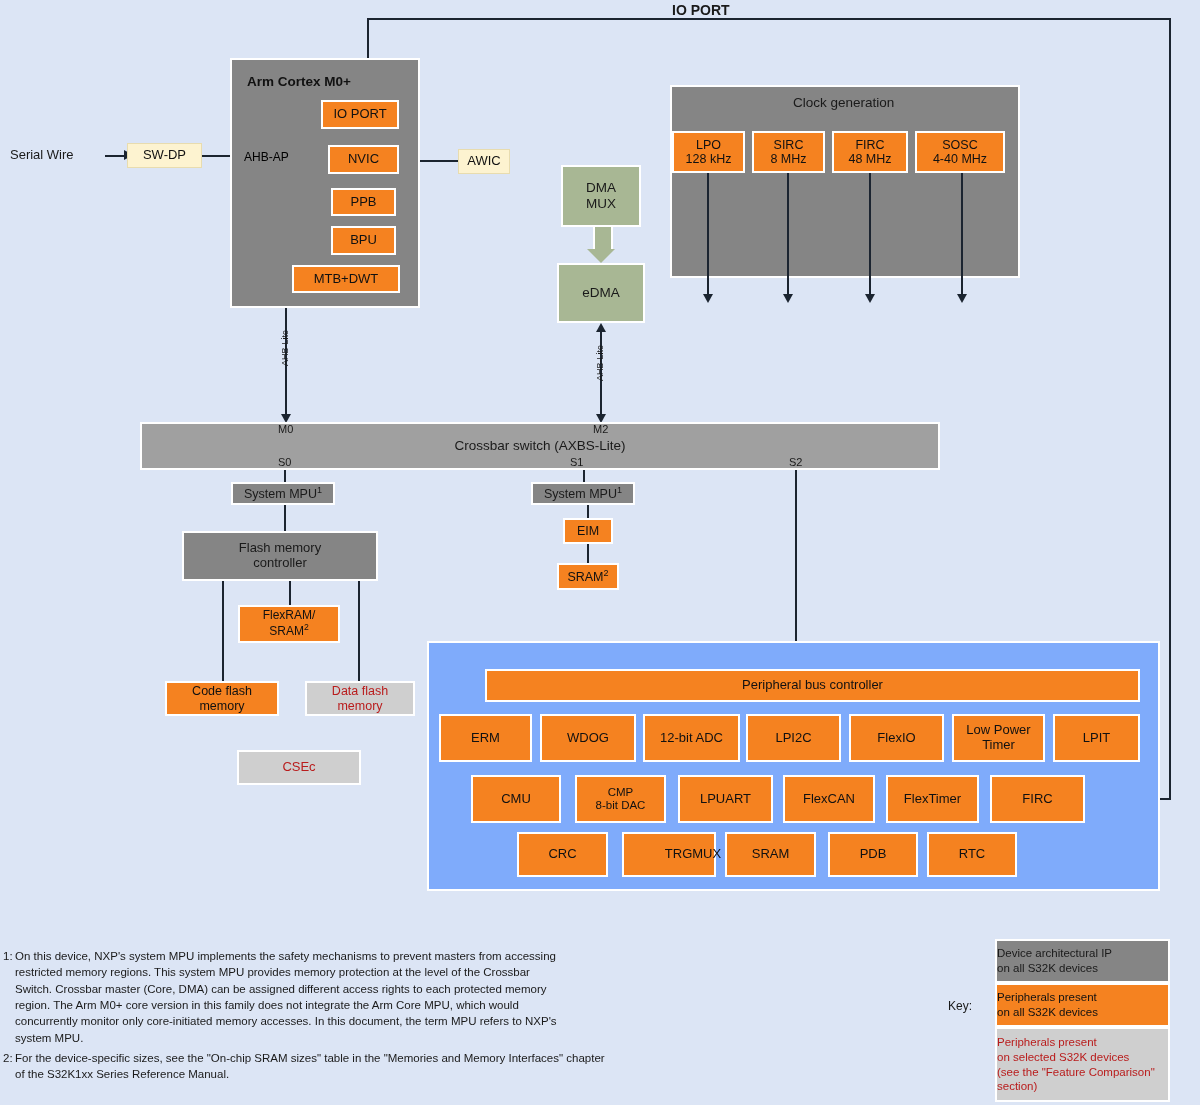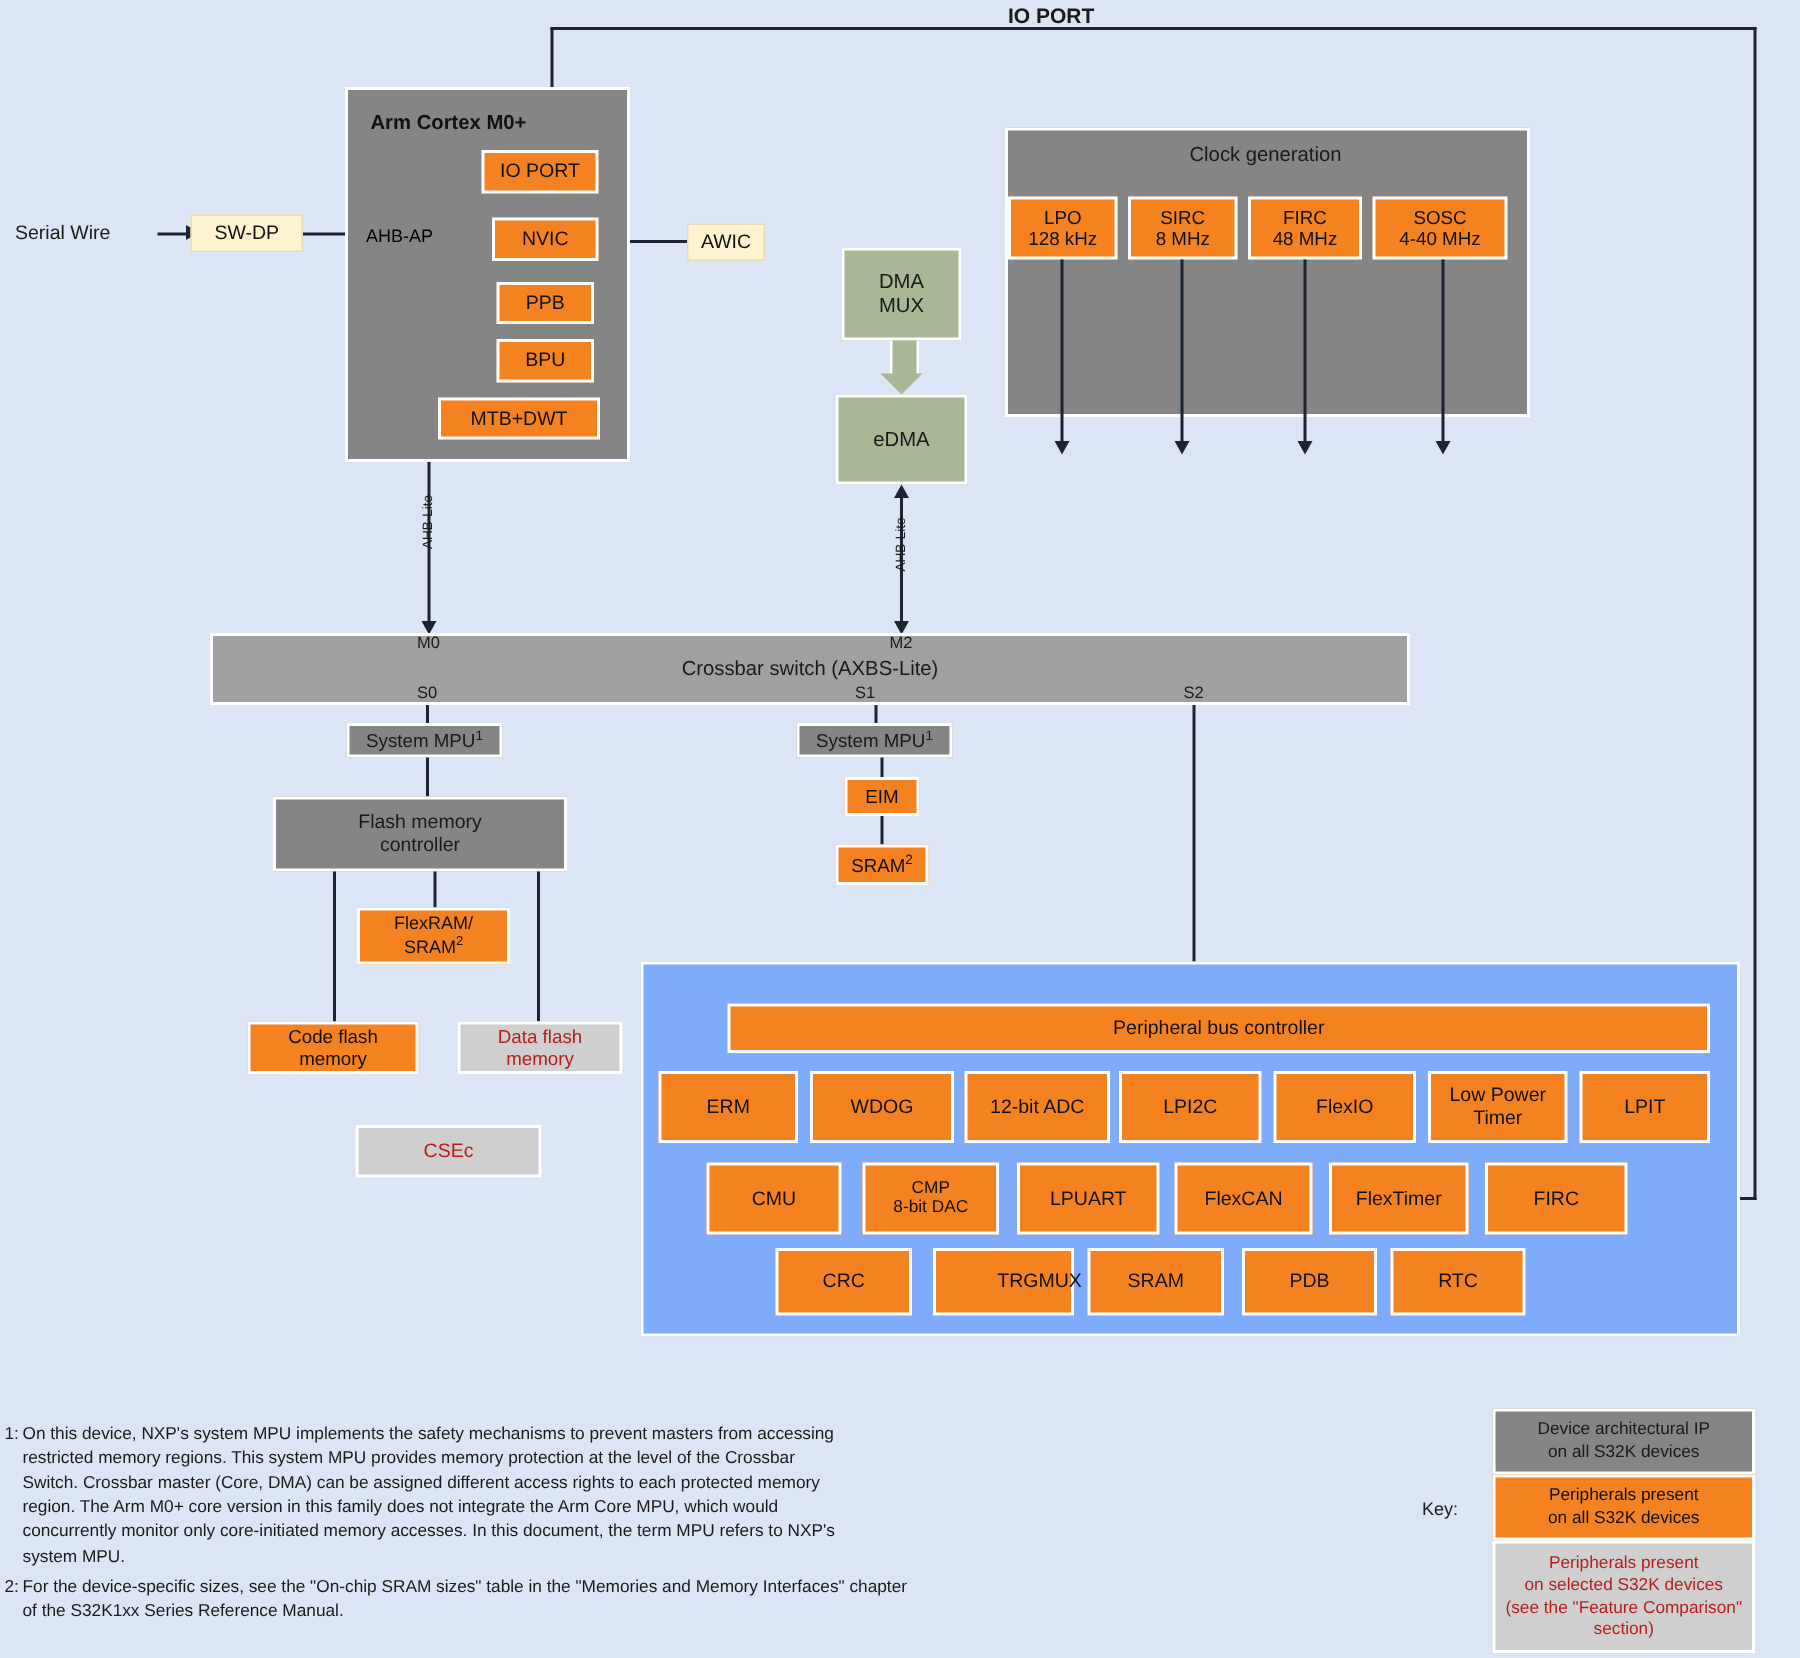--- a/index.html
+++ b/index.html
@@ -23,21 +23,21 @@
   .lbl{position:absolute;white-space:nowrap;}
   .line{position:absolute;background:#1b2430;}
   .hline{height:2px;}
   .vline{width:2px;}
   .vlabel{position:absolute;writing-mode:vertical-rl;transform:rotate(180deg);
           font-size:9px;letter-spacing:0px;color:#1a1a1a;white-space:nowrap;}
   .footnote{position:absolute;font-size:11.5px;line-height:1.42;color:#1a1a1a;}
   .footnote .num{position:absolute;left:0;top:0;}
   .footnote .txt{display:block;margin-left:12px;}
   .keylbl{position:absolute;font-size:12px;}
-  .keybox{position:absolute;box-sizing:border-box;display:flex;align-items:center;
+  .keybox{position:absolute;box-sizing:border-box;display:flex;align-items:flex-start;
           justify-content:center;text-align:center;font-size:11.5px;line-height:1.3;
           border:2px solid #ffffff;}
   sup{font-size:0.72em;vertical-align:super;}
 </style>
 </head>
 <body>
 
 <div id="canvas">
 
   <div class="lbl" style="left:672px;top:2px;font-size:14px;font-weight:bold;">IO PORT</div>

